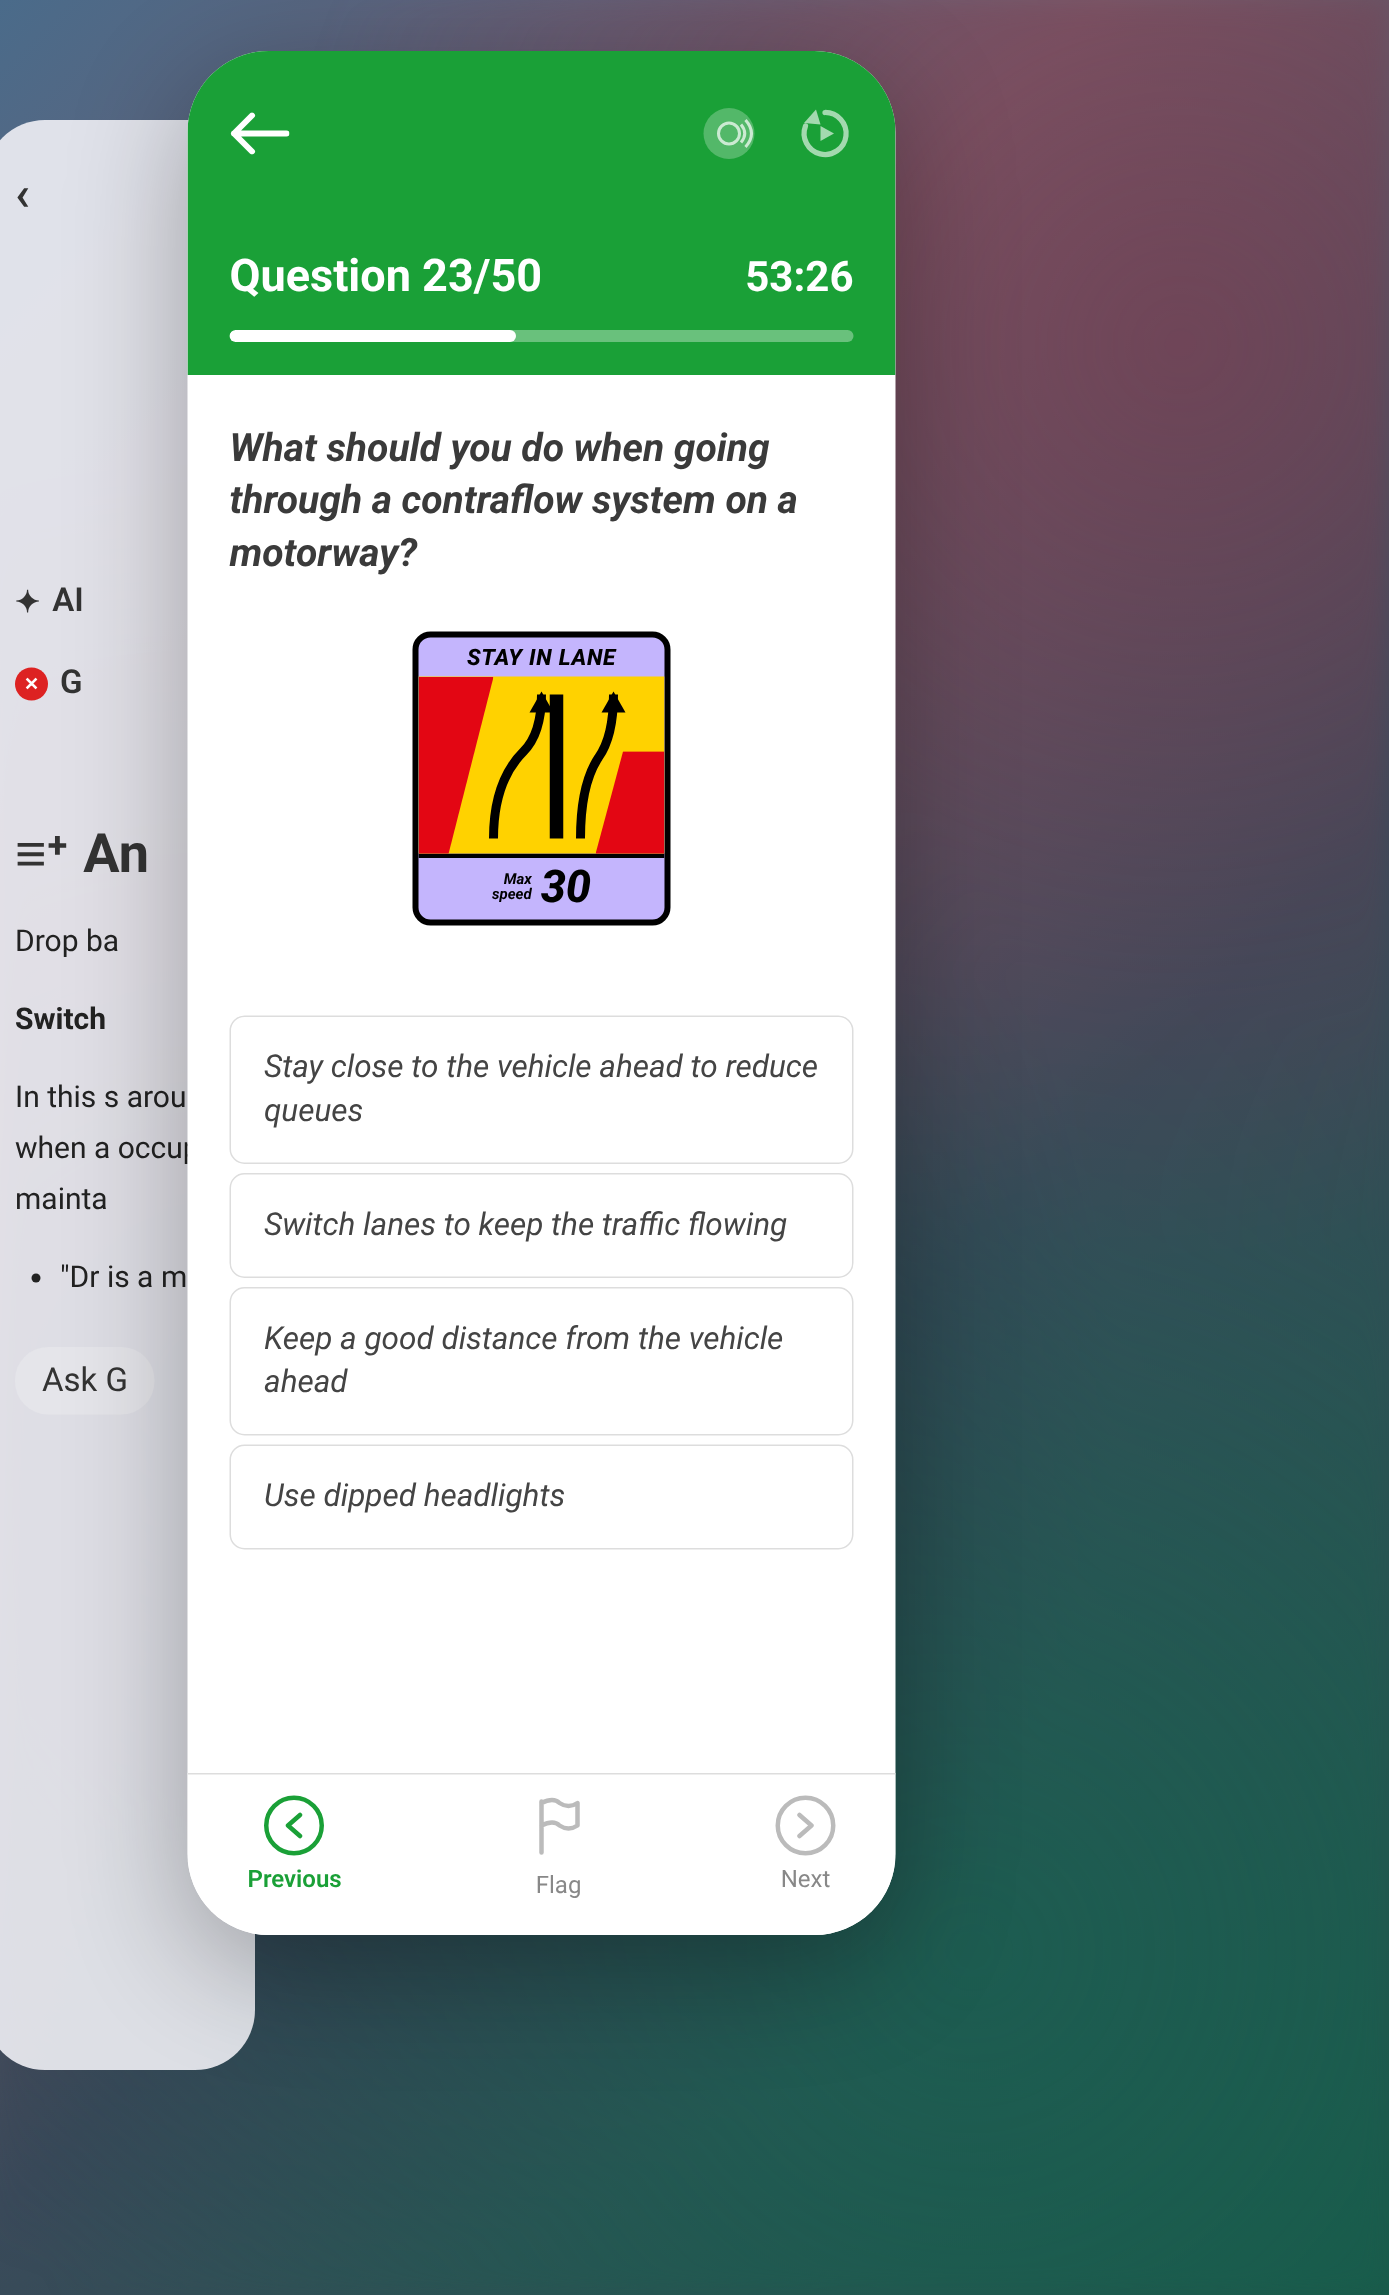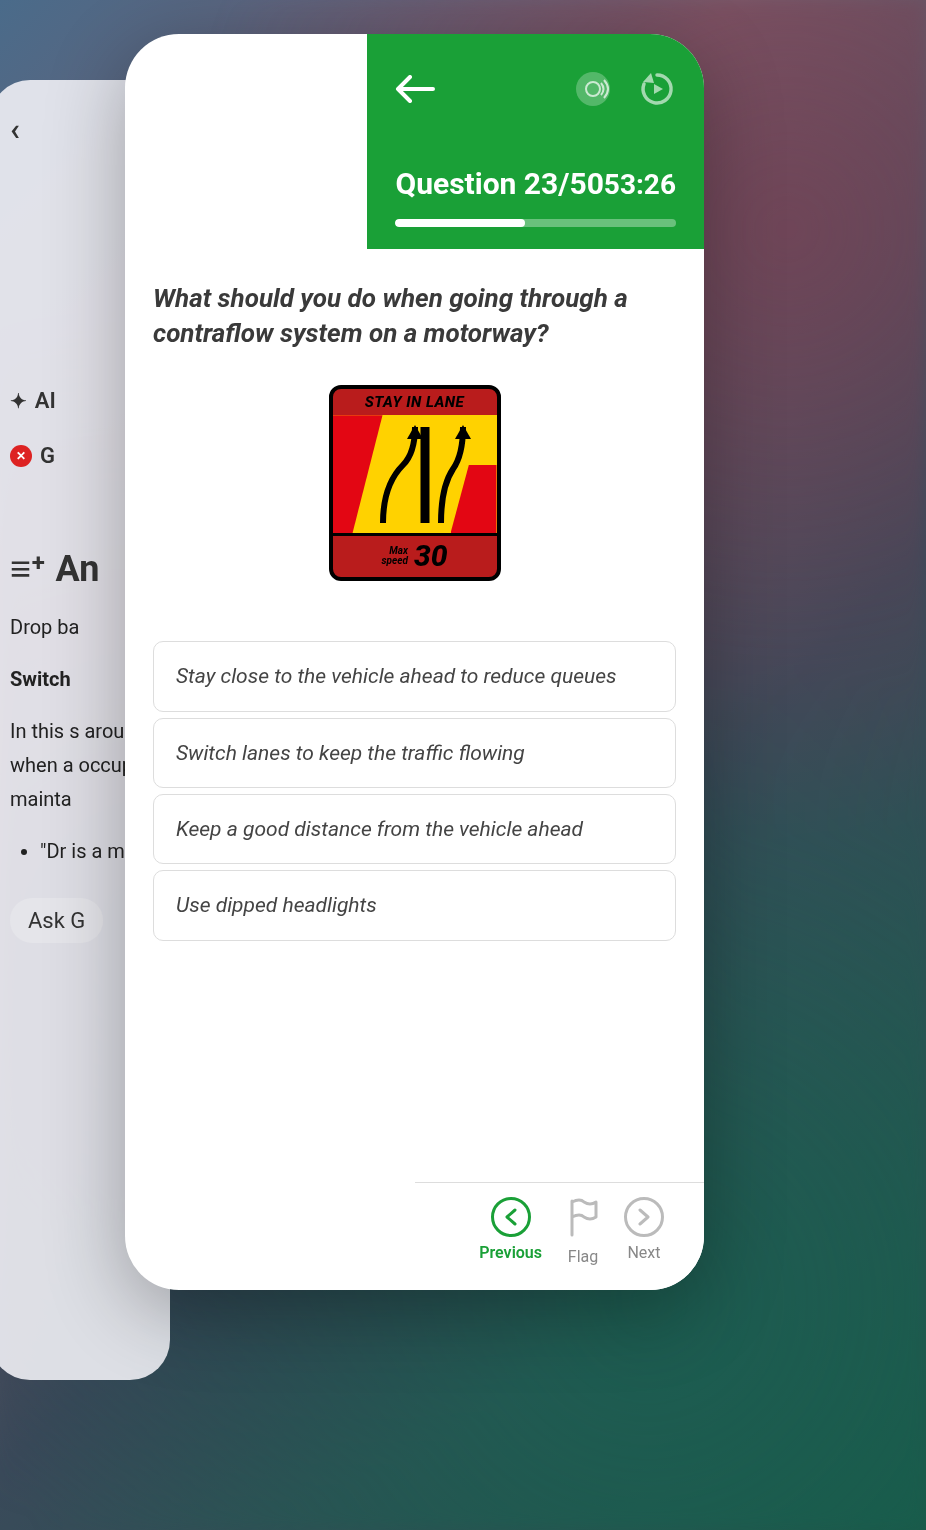--- a/index.html
+++ b/index.html
@@ -105,29 +105,28 @@
   border-radius: 22px;
   padding: 10px 18px;
   font-size: 22px;
   margin-top: 30px;
 }
 
 .app-card {
   position: absolute;
   left: 125px;
   top: 34px;
-  width: 579px;
+  width: 472px;
   height: 1256px;
   background: white;
   border-radius: 54px;
   overflow: hidden;
   display: flex;
   flex-direction: column;
   box-shadow: 0 20px 80px rgba(0,0,0,0.3);
-  align-items: flex-end;
 }
 
 .header {
   background: #1aa037;
   padding: 36px 28px 22px 28px;
   color: white;
 }
 
 .header-top {
   display: flex;
@@ -188,21 +187,21 @@
 }
 
 .sign-wrap {
   display: flex;
   justify-content: center;
   margin: 34px 0 60px 0;
 }
 
 .road-sign {
   width: 172px;
-  background: #b91c1c;
+  background: #c4b5fd;
   border: 4px solid #000;
   border-radius: 12px;
   overflow: hidden;
 }
 
 .sign-top {
   text-align: center;
   font-weight: 800;
   font-size: 15px;
   padding: 4px 0;
@@ -283,21 +282,20 @@
   justify-content: space-between;
   padding: 14px 40px 24px 40px;
 }
 
 .foot-btn {
   display: flex;
   flex-direction: column;
   align-items: center;
   gap: 6px;
   cursor: pointer;
-  margin-left: 24px;
 }
 
 .foot-label {
   font-size: 16px;
 }
 
 .foot-prev { color: #1aa037; font-weight: 600; }
 .foot-prev .foot-label { font-weight: 600; }
 .foot-mid, .foot-next { color: #888; }
 

